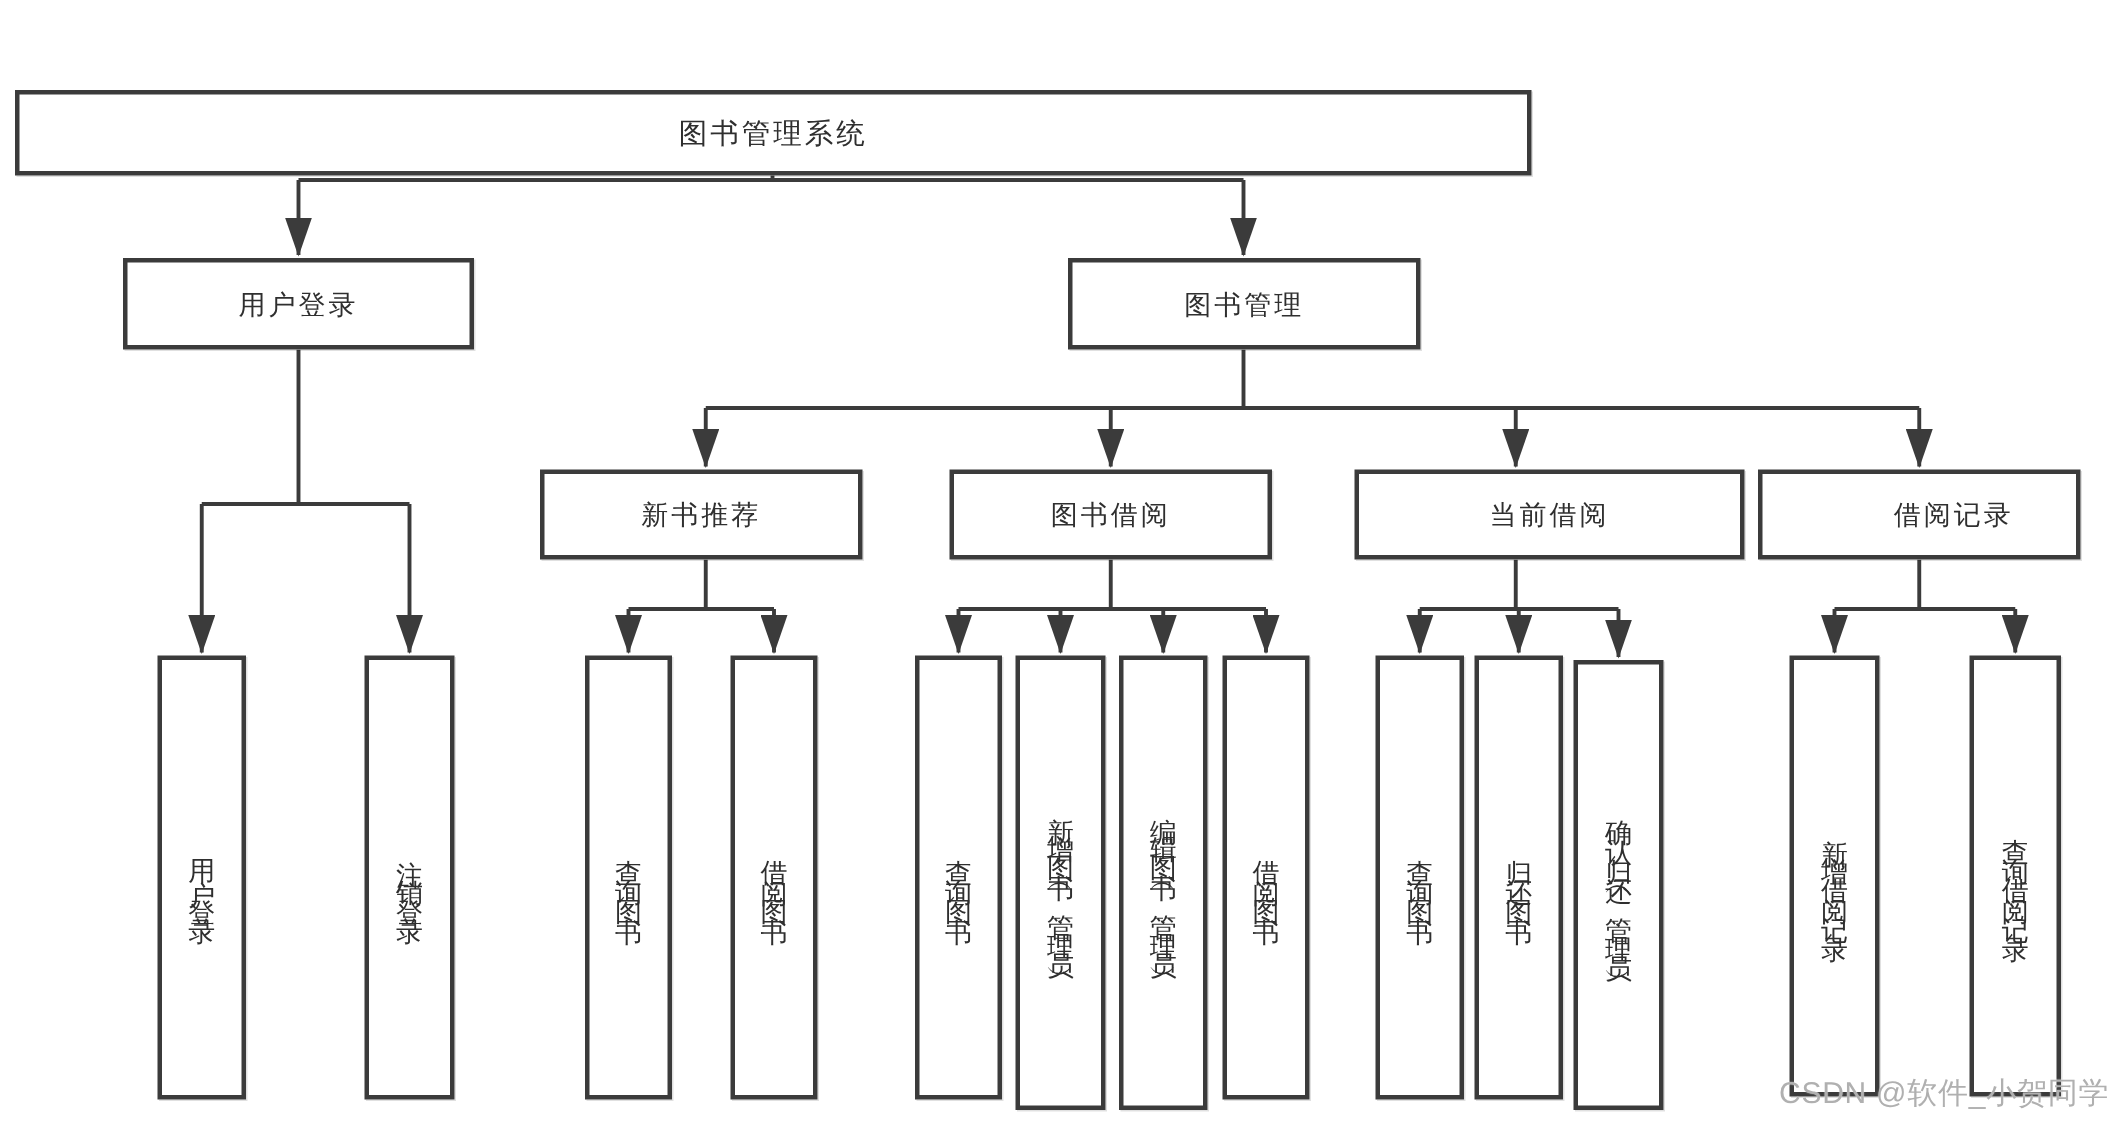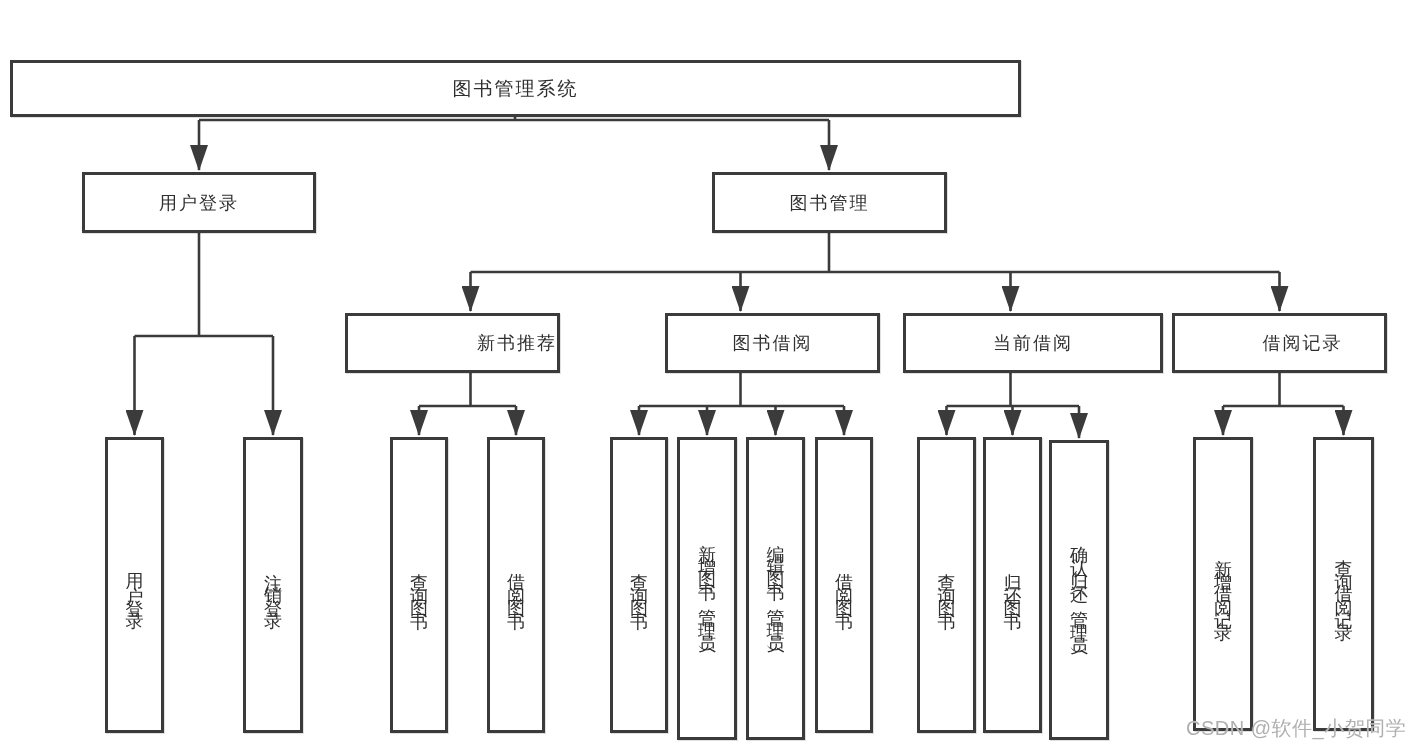--- a/index.html
+++ b/index.html
@@ -40,22 +40,22 @@
     font-size:18px;
     letter-spacing:13px;
     line-height:1;
     white-space:nowrap;
   }
   .htext{white-space:nowrap;}
   
   #node-root        {left:10px;  top:12px;  width:1011px;height:57px;font-size:19px;margin-top:48px;}
   #node-user-login  {left:82px;  top:172px; width:234px; height:61px;}
   #node-book-mgmt   {left:712px; top:172px; width:235px; height:61px;}
-  #node-new-book    {left:345px; top:313px; width:215px; height:60px;justify-content:flex-end;}
-  #node-book-borrow {left:633px; top:313px; width:215px; height:60px;margin-left:32px;}
+  #node-new-book    {left:360px; top:313px; width:215px; height:60px;}
+  #node-book-borrow {left:633px; top:313px; width:215px; height:60px;}
   #node-cur-borrow  {left:903px; top:313px; width:260px; height:60px;}
   #node-borrow-rec  {left:1172px;top:313px; width:215px; height:60px;padding-left:46px;}
   #leaf-login       {left:105px; top:437px; width:59px;height:296px;}
   #leaf-logout      {left:243px; top:437px; width:60px;height:296px;}
   #leaf-nb-query    {left:390px; top:437px; width:58px;height:296px;}
   #leaf-nb-borrow   {left:487px; top:437px; width:58px;height:296px;}
   #leaf-bb-query    {left:610px; top:437px; width:58px;height:296px;}
   #leaf-bb-add      {left:677px; top:437px; width:60px;height:303px;}
   #leaf-bb-edit     {left:746px; top:437px; width:59px;height:303px;}
   #leaf-bb-borrow   {left:815px; top:437px; width:58px;height:296px;}

